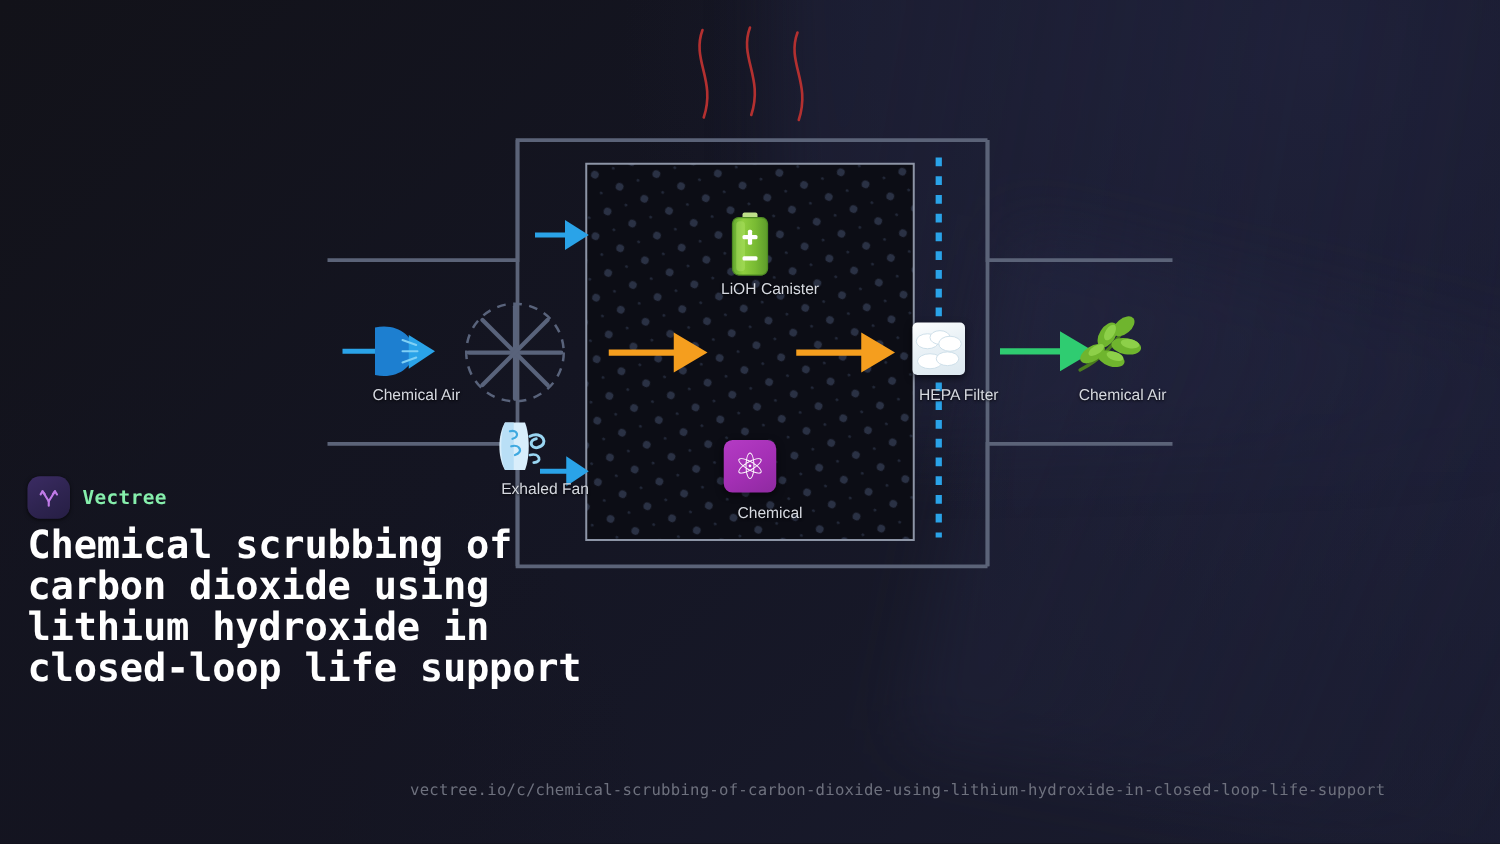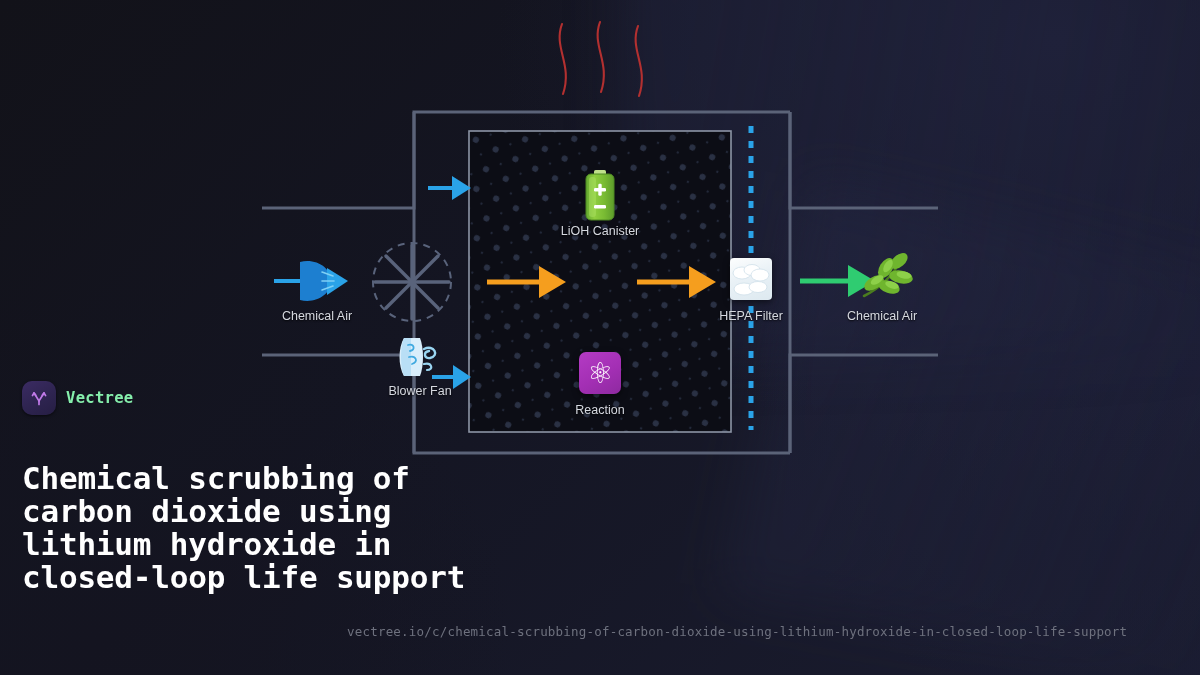--- a/index.html
+++ b/index.html
@@ -26,20 +26,21 @@
   
   #diagram{position:absolute;left:0;top:0;width:1200px;height:470px;}
   svg.lay{position:absolute;left:0;top:0;width:1200px;height:470px;overflow:visible;}
 
   .node-label{
     position:absolute;
     color:#d6d9e0;font-size:12.5px;
     text-align:center;white-space:nowrap;
     transform:translateX(-50%);
     text-shadow:0 1px 2px rgba(0,0,0,.85);
+    margin-left:16px;
   }
   .tile{
     position:absolute;transform:translate(-50%,-50%);
     border-radius:7px;display:flex;align-items:center;justify-content:center;
   }
   .tile-react{
     width:42px;height:42px;
     background:linear-gradient(150deg,#b43bc4 0%,#a32fb4 55%,#8e2aa0 100%);
     box-shadow:0 2px 6px rgba(0,0,0,.55);
     color:#fff;font-size:29px;font-family:"DejaVu Sans", sans-serif;
@@ -60,26 +61,25 @@
     display:flex;align-items:center;justify-content:center;
     box-shadow:0 1px 3px rgba(0,0,0,.6);
   }
   #brandname{color:#86efac;font-size:15.5px;font-weight:bold;
     font-family:"DejaVu Sans Mono", monospace;letter-spacing:.3px;}
   #headline{
     position:absolute;left:22px;top:420px;width:470px;
     color:#ffffff;font-size:31px;line-height:1.06;font-weight:bold;
     font-family:"DejaVu Sans Mono", monospace;
     letter-spacing:-0.2px;
-    margin-top:42px;
   }
   #url{
     position:absolute;left:328px;top:624px;
     color:#6e717e;font-size:12.5px;letter-spacing:.2px;
-    font-family:"DejaVu Sans Mono", monospace;white-space:nowrap;margin-left:19px;
+    font-family:"DejaVu Sans Mono", monospace;white-space:nowrap;
   }
 </style>
 </head>
 <body>
 
 <div id="stage">
   <div class="soft-band" style="left:620px;top:-60px;width:620px;height:420px;"></div>
   <div class="soft-band" style="left:760px;top:230px;width:520px;height:420px;transform:rotate(12deg);"></div>
 </div>
 
@@ -217,23 +217,23 @@
         <ellipse cx="12" cy="15" rx="9" ry="6"></ellipse>
         <ellipse cx="22" cy="12" rx="8" ry="5.5"></ellipse>
         <ellipse cx="30" cy="17" rx="9" ry="6"></ellipse>
         <ellipse cx="14" cy="31" rx="10" ry="6"></ellipse>
         <ellipse cx="28" cy="29" rx="9" ry="5.5"></ellipse>
       </g>
     </svg>
   </div>
 
   <div class="node-label" style="left:317px;top:309px;">Chemical Air</div>
-  <div class="node-label" style="left:420px;top:384px;">Blower Fan</div>
+  <div class="node-label" style="left:420px;top:384px;">Exhaled Fan</div>
   <div class="node-label" style="left:600px;top:224px;">LiOH Canister</div>
-  <div class="node-label" style="left:600px;top:403px;">Reaction</div>
+  <div class="node-label" style="left:600px;top:403px;">Chemical</div>
   <div class="node-label" style="left:751px;top:309px;text-align:center;">HEPA Filter</div>
   <div class="node-label" style="left:882px;top:309px;">Chemical Air</div>
 </div>
 
 <div id="brand">
   <div id="logo">
     <svg width="22" height="22" viewBox="0 0 22 22">
       <g stroke="#c07ae8" stroke-width="1.7" fill="none" stroke-linecap="round">
         <path d="M6 6 L11 14 L16 6"></path>
         <path d="M11 14 L11 17.5"></path>

